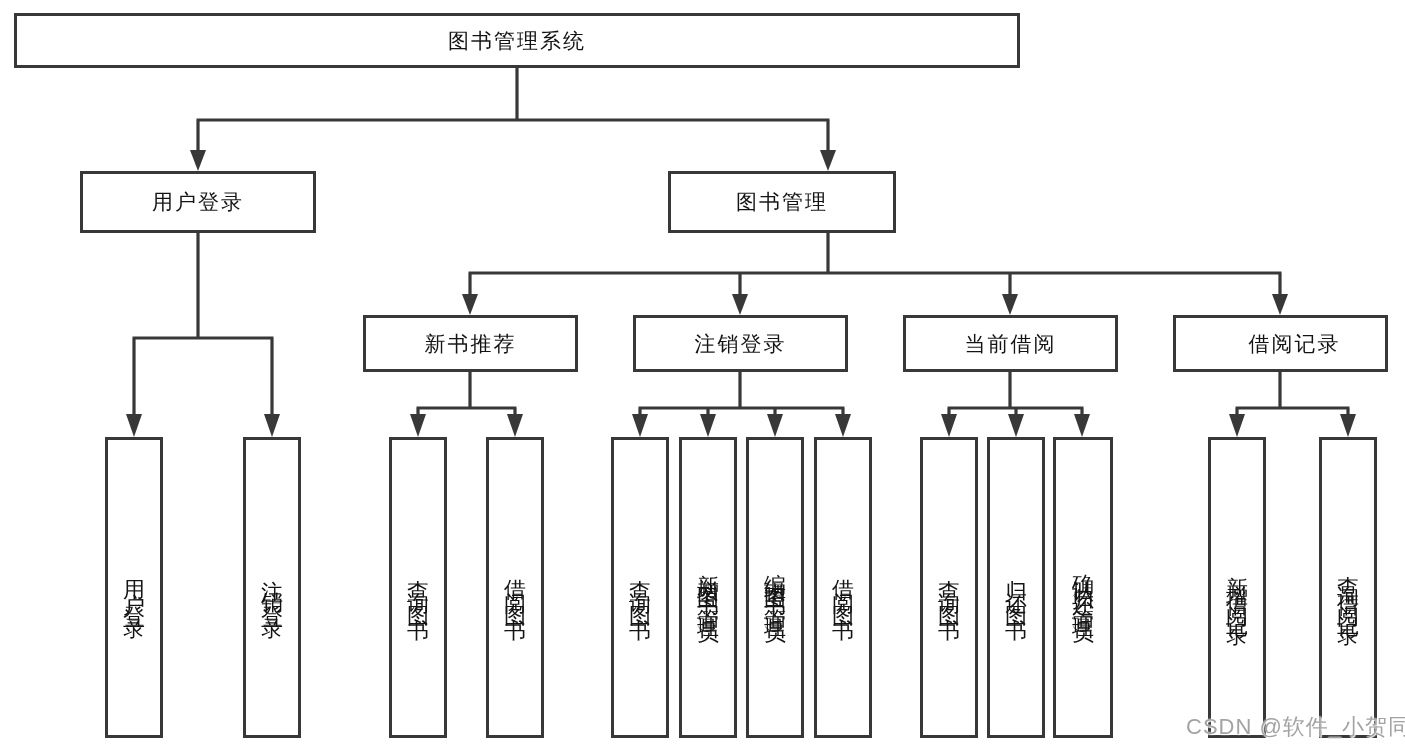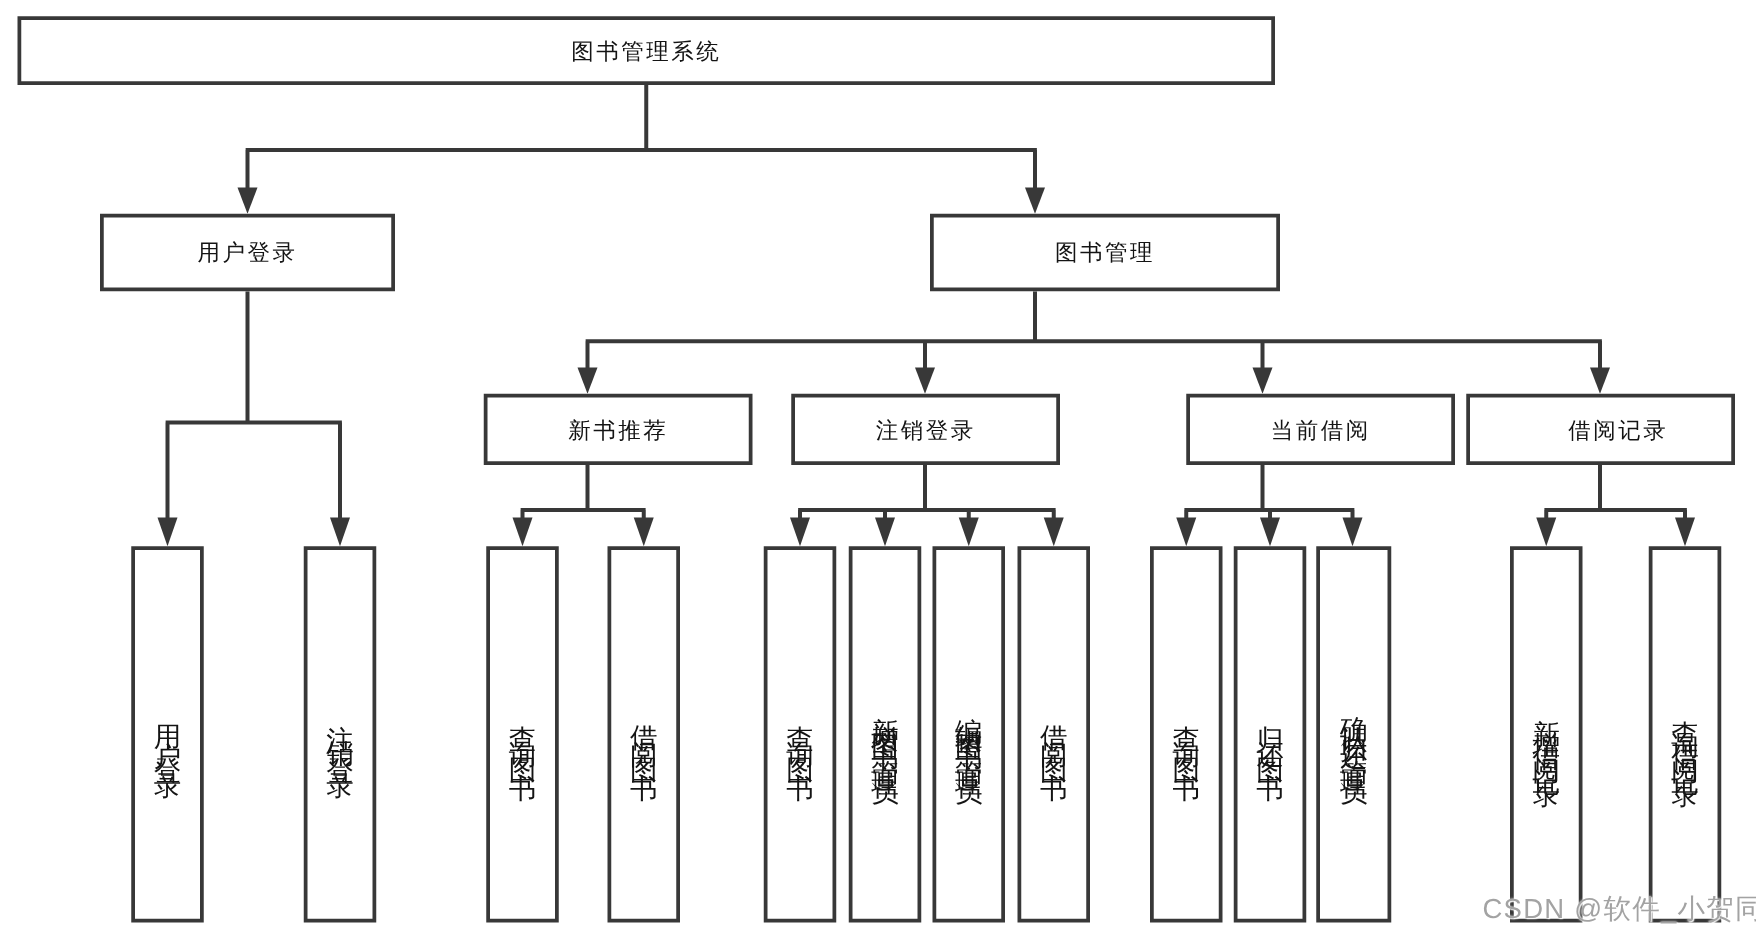--- a/index.html
+++ b/index.html
@@ -13,21 +13,21 @@
   #wires { position:absolute; left:0; top:0; pointer-events:none; }
   .node {
     position:absolute;
     box-sizing:border-box;
     border:3px solid #383838;
     background:#ffffff;
     display:flex;
     align-items:center;
     justify-content:center;
     color:#141414;
-    font-size:18px;
+    font-size:21px;
     letter-spacing:2px;
     white-space:nowrap;
   }
   .leaf {
     writing-mode:vertical-rl;
     text-orientation:mixed;
     font-size:22px;
     letter-spacing:13px;
     white-space:normal;
   }
@@ -91,31 +91,31 @@
     </g>
   </svg>
 
   <div class="node" style="left:14px; top:13px; width:1006px; height:55px;">
     <span>图书管理系统</span>
   </div>
 
   <div class="node" style="left:80px; top:171px; width:236px; height:62px;">
     <span>用户登录</span>
   </div>
-  <div class="node" style="left:744px; top:171px; width:280px; height:62px;">
+  <div class="node" style="left:668px; top:171px; width:228px; height:62px;">
     <span>图书管理</span>
   </div>
 
-  <div class="node" style="left:363px; top:315px; width:215px; height:57px;margin-left:24px;">
+  <div class="node" style="left:363px; top:315px; width:215px; height:57px;">
     <span>新书推荐</span>
   </div>
   <div class="node" style="left:633px; top:315px; width:215px; height:57px;">
     <span>注销登录</span>
   </div>
-  <div class="node" style="left:903px; top:315px; width:215px; height:57px;margin-left:46px;">
+  <div class="node" style="left:903px; top:315px; width:215px; height:57px;">
     <span>当前借阅</span>
   </div>
   <div class="node" style="left:1173px; top:315px; width:215px; height:57px;padding-left:28px;">
     <span>借阅记录</span>
   </div>
 
   <div class="node leaf" style="left:105px; top:437px; width:58px; height:301px;">
     <span class="leaf-label" style="letter-spacing: 13px;">用户登录</span>
   </div>
   <div class="node leaf" style="left:243px; top:437px; width:58px; height:301px;">

